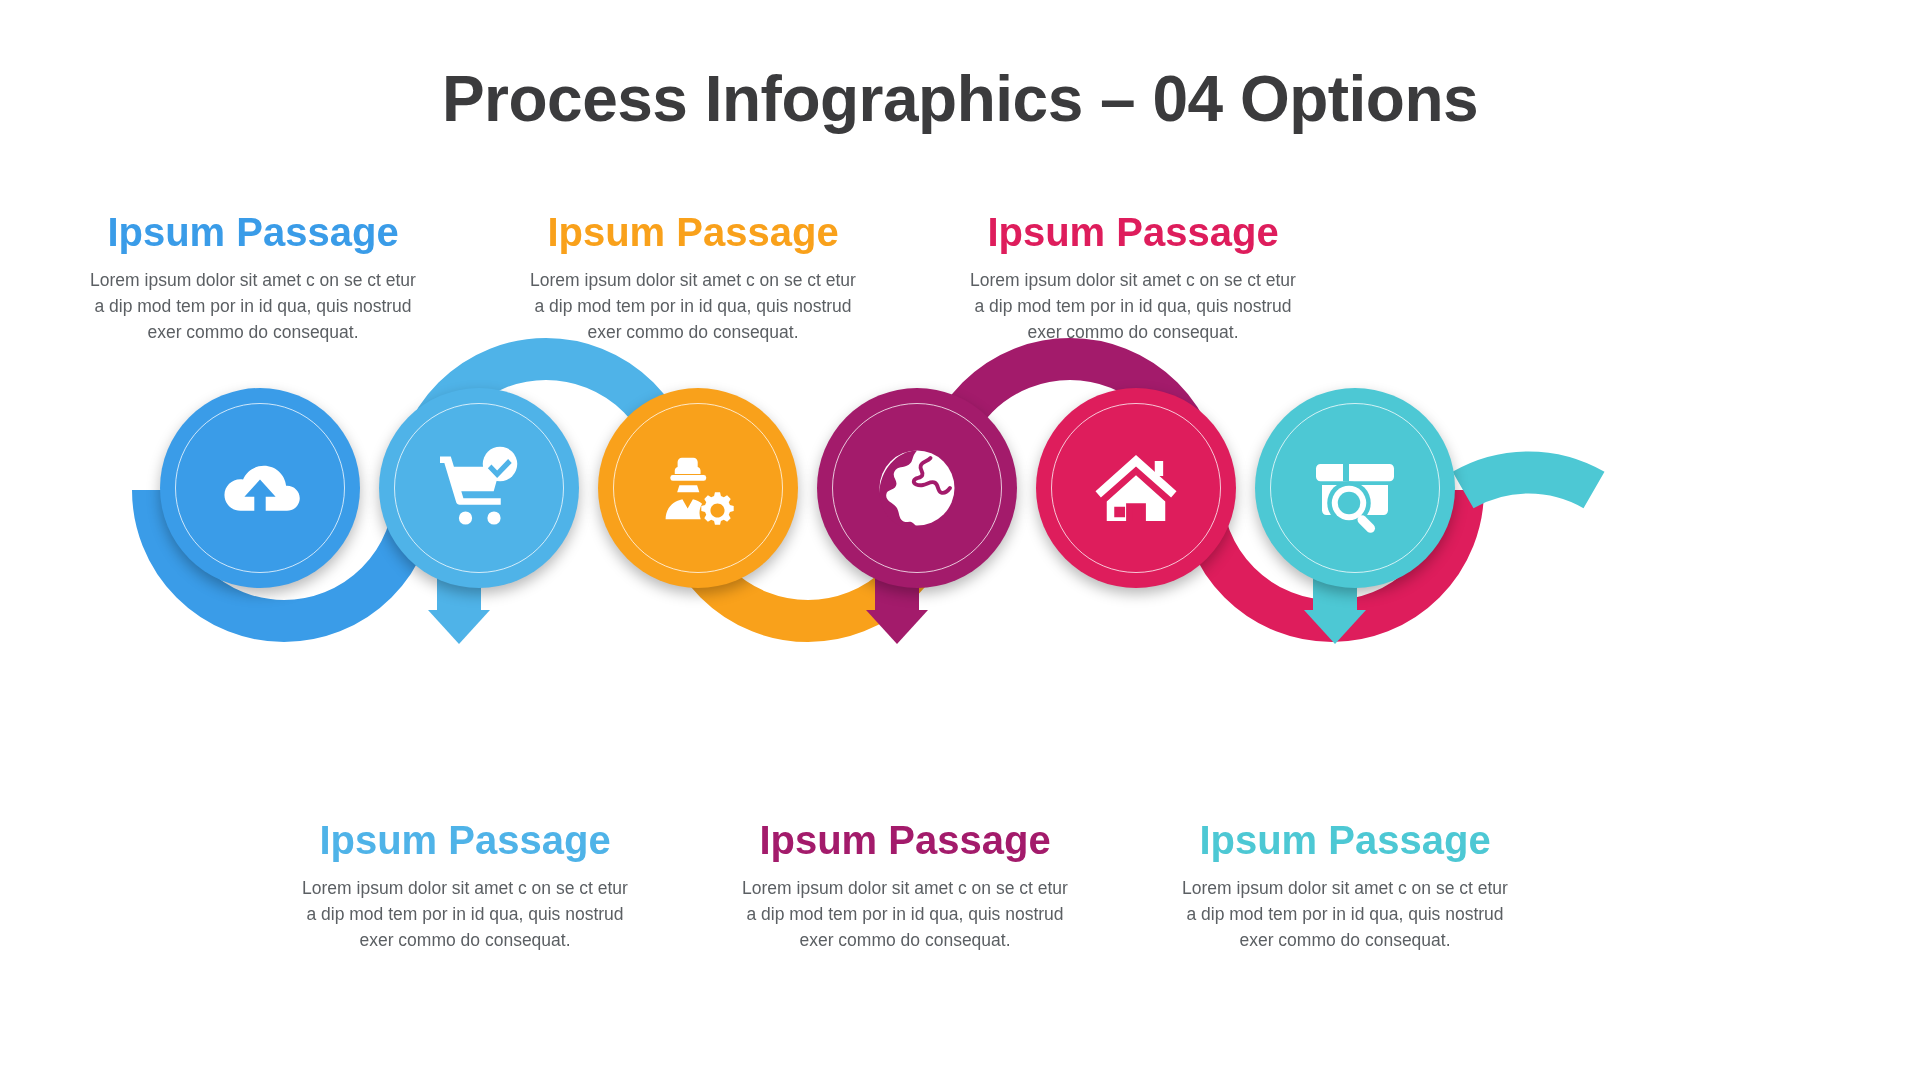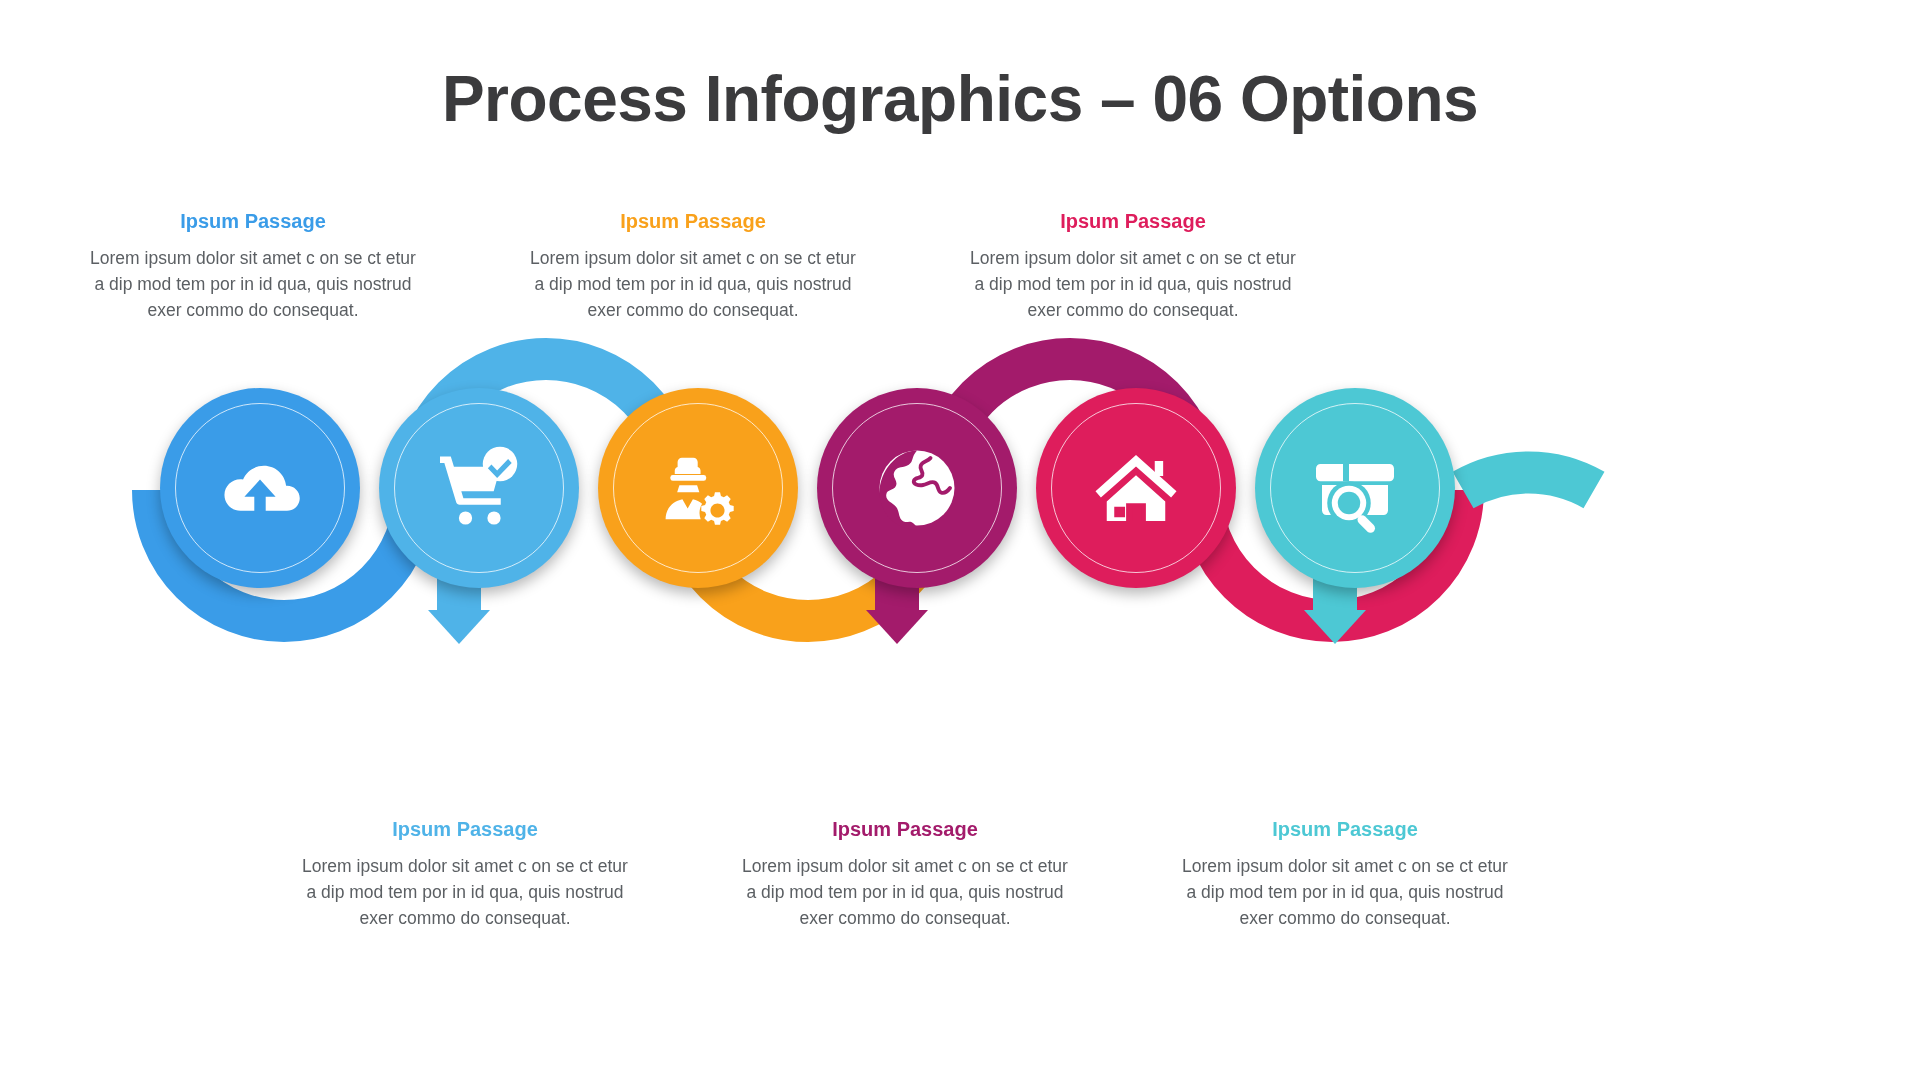--- a/index.html
+++ b/index.html
@@ -19,21 +19,21 @@
     font-size:64px;
     font-weight:bold;
     color:#3b3b3d;
     letter-spacing:-0.5px;
     white-space:nowrap;
   }
 
   
   .txtblock{position:absolute;width:330px;text-align:center;}
   .txtblock .head{
-    font-size:20px;font-weight:bold;line-height:1.1;
+    font-size:40px;font-weight:bold;line-height:1.1;
     margin:0 0 14px 0;white-space:nowrap;
   }
   .txtblock .body{
     font-size:17.5px;line-height:1.48;color:#5b5f63;
     margin:0;
   }
 
   .tb1{left:88px;top:210px;}
   .tb2{left:528px;top:210px;}
   .tb3{left:968px;top:210px;}
@@ -73,21 +73,21 @@
   .ptr-up .stem{width:44px;height:62px;left:-22px;top:-50px;}
   .ptr-up .tip{left:-31px;top:-80px;border-left:31px solid transparent;border-right:31px solid transparent;}
   .ptr-down .stem{width:44px;height:62px;left:-22px;top:-12px;}
   .ptr-down .tip{left:-31px;top:50px;border-left:31px solid transparent;border-right:31px solid transparent;}
 </style>
 </head>
 <body>
 
 <div id="stage">
 
-  <div class="title">Process Infographics – 06 Options</div>
+  <div class="title">Process Infographics – 04 Options</div>
 
   <svg id="flow" viewBox="0 0 1920 360">
 
     <path d="M 153,160 A 131,131 0 1 0 415,160" fill="none" stroke="#3a9ce8" stroke-width="42"></path>
 
     <path d="M 415,160 A 131,131 0 1 1 677,160" fill="none" stroke="#4fb3e8" stroke-width="42"></path>
 
     <path d="M 677,160 A 131,131 0 1 0 939,160" fill="none" stroke="#f9a11b" stroke-width="42"></path>
 
     <path d="M 939,160 A 131,131 0 1 1 1201,160" fill="none" stroke="#a31b6b" stroke-width="42"></path>

